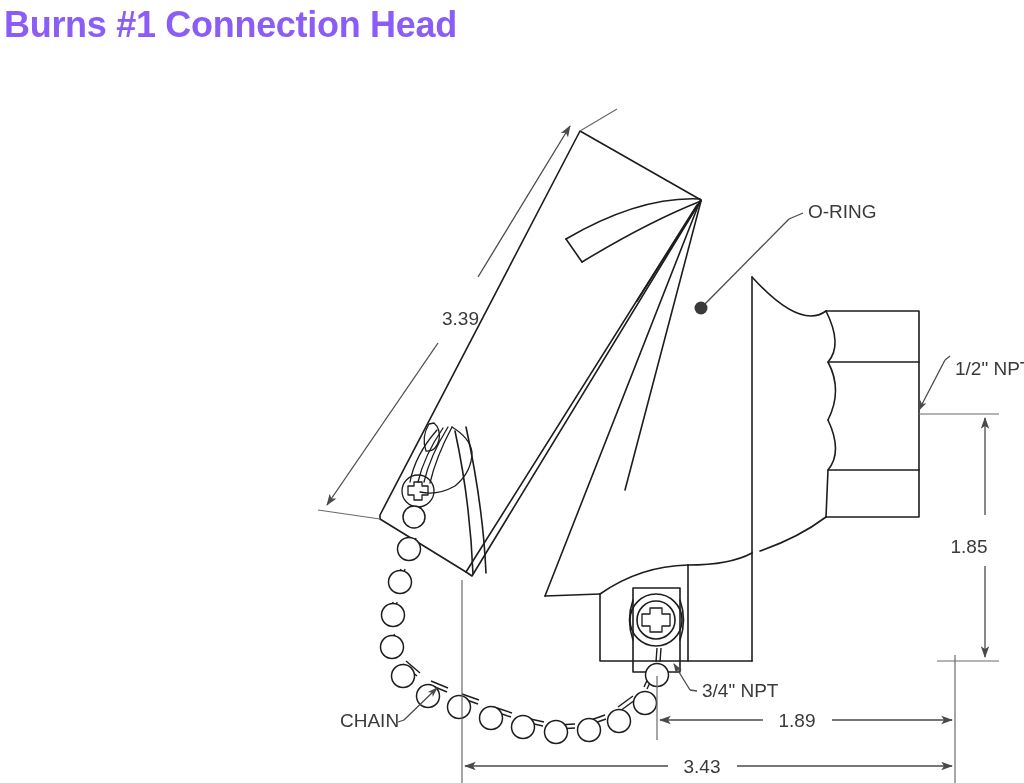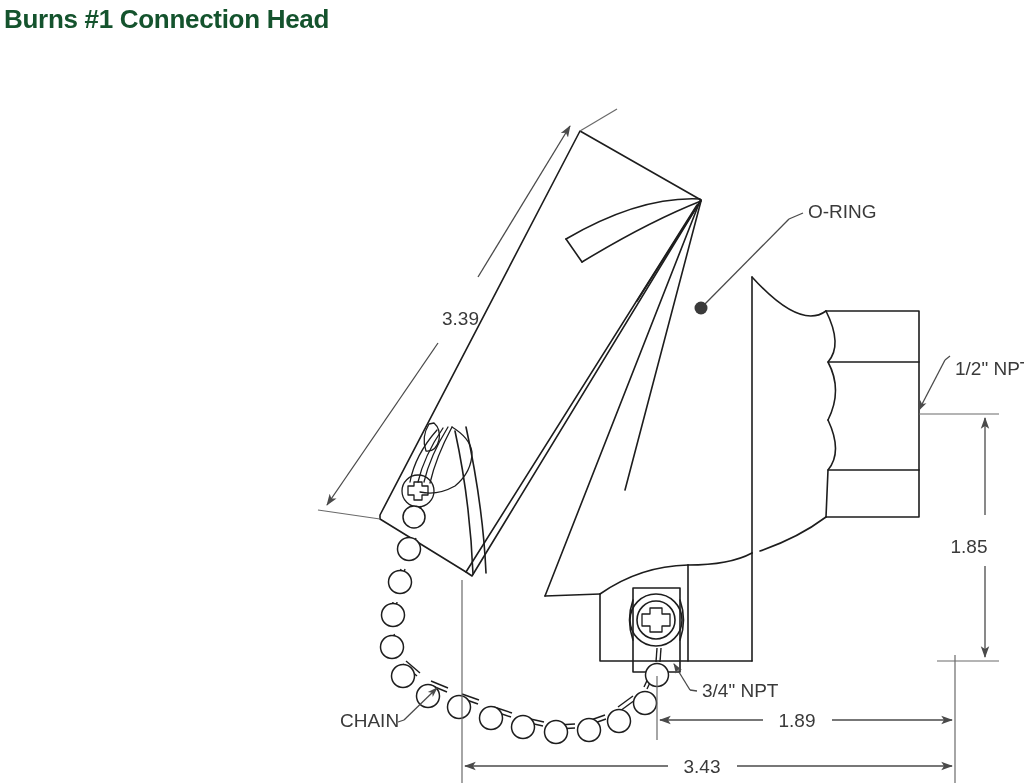--- a/index.html
+++ b/index.html
@@ -11,23 +11,23 @@
     width: 1024px;
     height: 783px;
     position: relative;
     overflow: hidden;
     font-family: "Liberation Sans", sans-serif;
   }
   #page-title {
     position: absolute;
     left: 4px;
     top: 4px;
-    font-size: 26px;
+    font-size: 36px;
     font-weight: bold;
-    color: #14532d;
+    color: #8b5cf6;
     letter-spacing: -0.3px;
     white-space: nowrap;
     text-align: right;
   }
   #drawing-wrap {
     position: absolute;
     left: 0;
     top: 0;
     width: 1024px;
     height: 783px;

